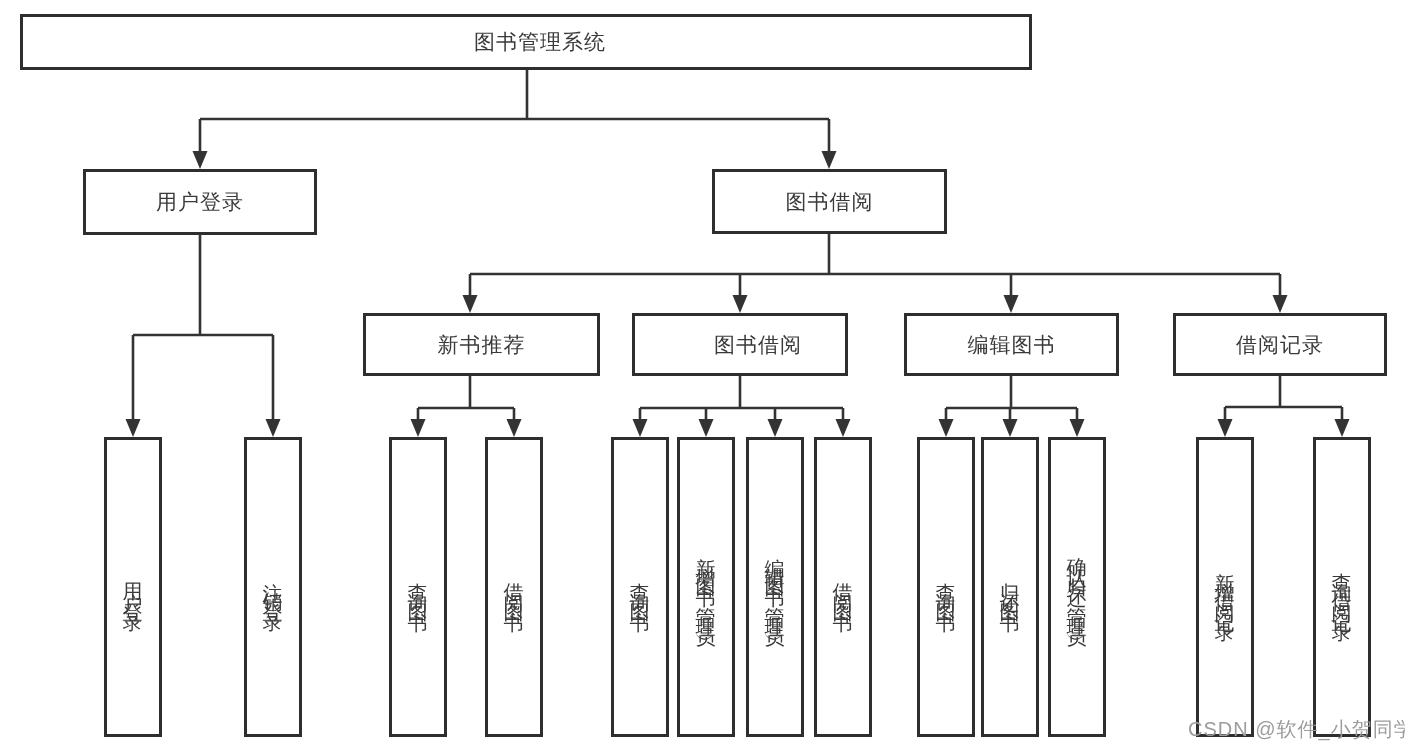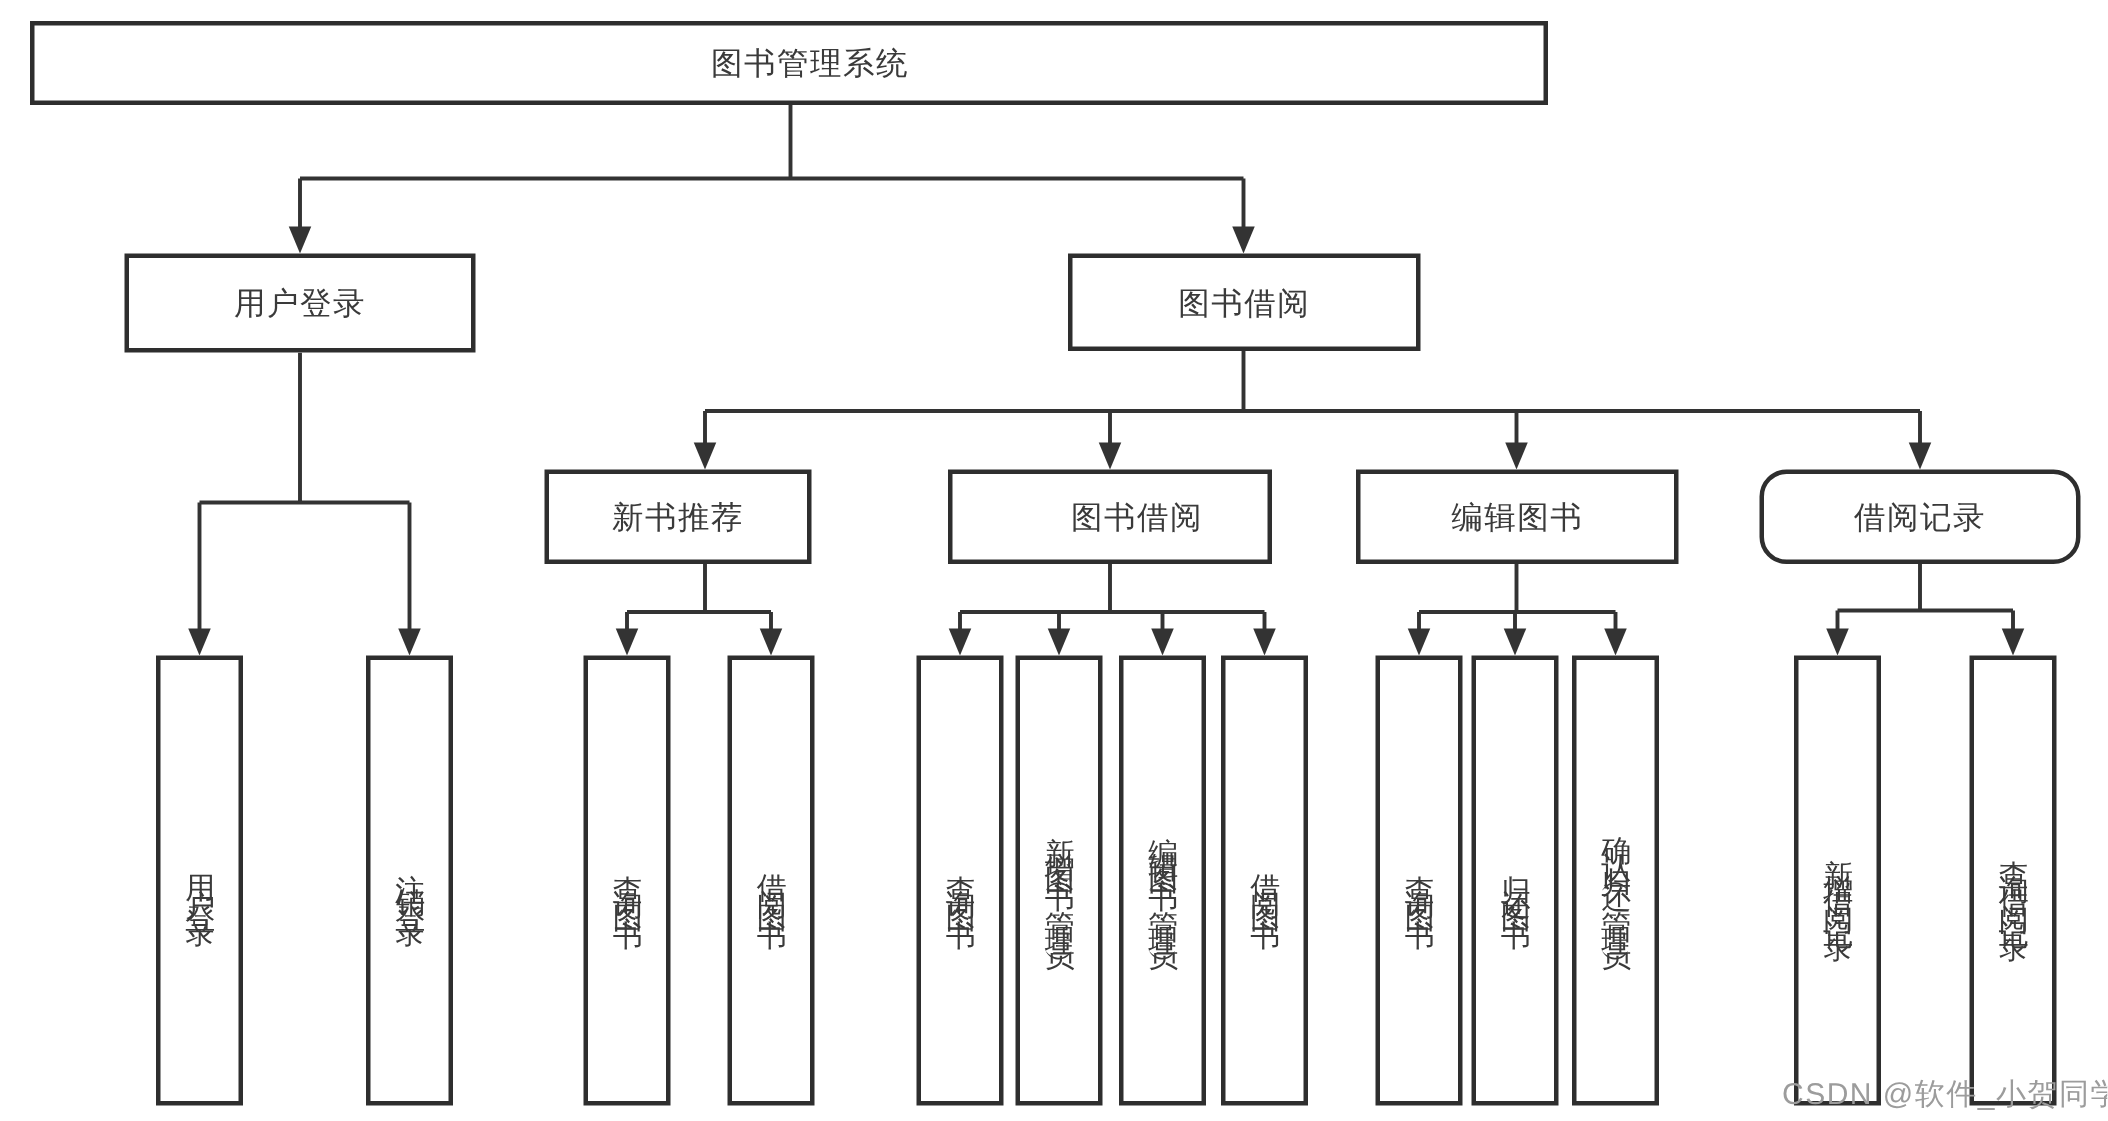--- a/index.html
+++ b/index.html
@@ -33,24 +33,24 @@
     writing-mode: vertical-rl;
     text-orientation: mixed;
     font-size: 20px;
     letter-spacing: 10px;
     line-height: 1;
   }
   
   #b-root    { left: 20px;   top: 14px;  width: 1012px; height: 56px; padding-left: 28px; }
   #b-login   { left: 83px;   top: 169px; width: 234px;  height: 66px; }
   #b-mgmt    { left: 712px;  top: 169px; width: 235px;  height: 65px; }
-  #b-rec     { left: 363px;  top: 313px; width: 178px;  height: 63px; }
+  #b-rec     { left: 363px;  top: 313px; width: 237px;  height: 63px; }
   #b-borrow  { left: 632px;  top: 313px; width: 216px;  height: 63px; padding-left: 36px; }
   #b-current { left: 904px;  top: 313px; width: 215px;  height: 63px; }
-  #b-records { left: 1173px; top: 313px; width: 214px;  height: 63px; border-radius: 18px; }
+  #b-records { left: 1173px; top: 313px; width: 214px;  height: 63px; }
   
   .leaf { top: 437px; width: 58px; height: 300px; }
   #l1  { left: 104px; }
   #l2  { left: 244px; }
   #l3  { left: 389px; }
   #l4  { left: 485px; }
   #l5  { left: 611px; }
   #l6  { left: 677px; }
   #l7  { left: 746px; }
   #l8  { left: 814px; }

